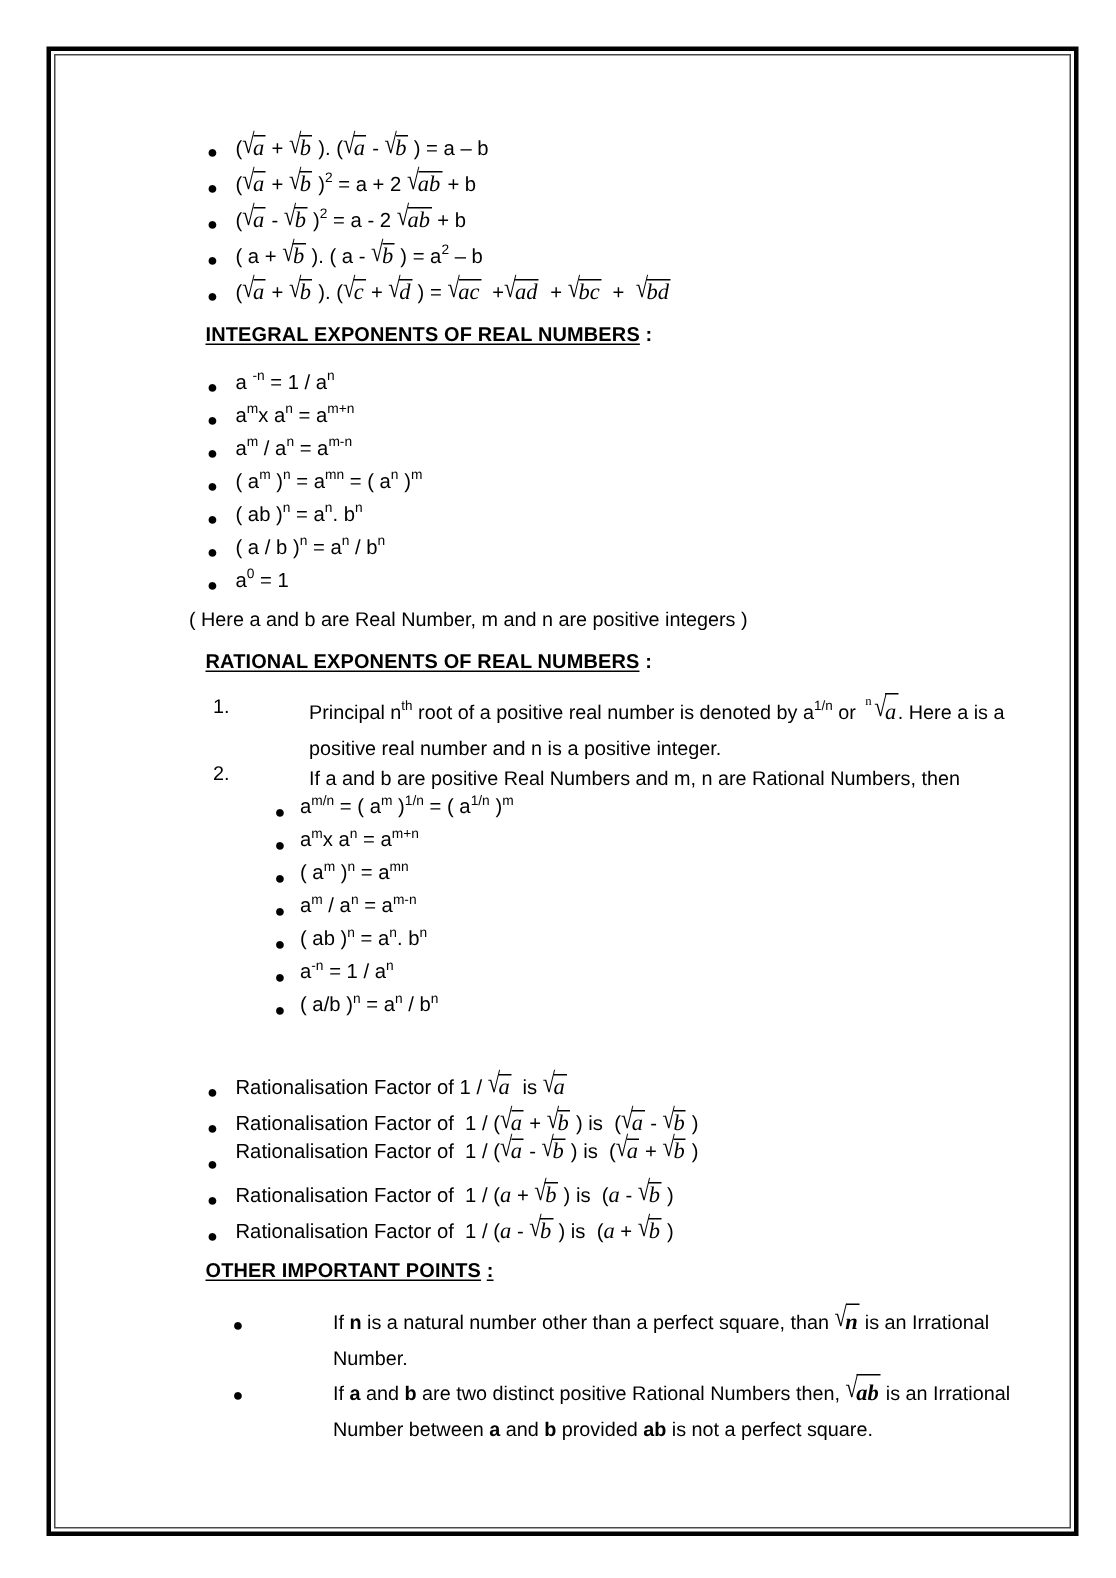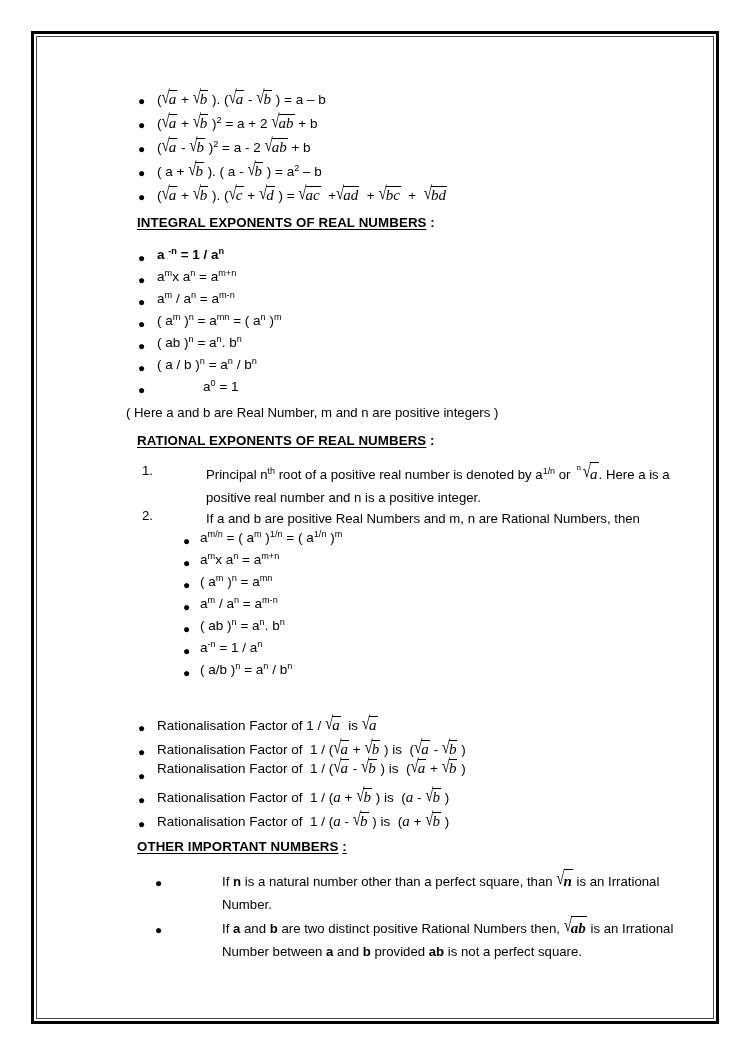--- a/index.html
+++ b/index.html
@@ -164,39 +164,39 @@
   <span class="bullet" style="left:138px; top:191px;"></span>
   <div class="row" style="left:157px; top:186px;">
     (<span class="rad"><span class="sign">√</span><span class="body"><span class="mi">a</span></span></span> + <span class="rad"><span class="sign">√</span><span class="body"><span class="mi">b</span></span></span> ). (<span class="rad"><span class="sign">√</span><span class="body"><span class="mi">c</span></span></span> + <span class="rad"><span class="sign">√</span><span class="body"><span class="mi">d</span></span></span> ) = <span class="rad"><span class="sign">√</span><span class="body"><span class="mi">ac</span></span></span>&nbsp; +<span class="rad"><span class="sign">√</span><span class="body"><span class="mi">ad</span></span></span>&nbsp; + <span class="rad"><span class="sign">√</span><span class="body"><span class="mi">bc</span></span></span>&nbsp; + &nbsp;<span class="rad"><span class="sign">√</span><span class="body"><span class="mi">bd</span></span></span>
   </div>
 
   <div class="section-heading" style="top:215px;">
     <span class="u">INTEGRAL EXPONENTS OF REAL NUMBERS</span><span class="colon"> </span><span class="colon">:</span>
   </div>
 
   <span class="bullet" style="left:138px; top:252px;"></span>
-  <div class="row" style="left:157px; top:247px;font-weight:bold;">a <sup class="e">-n</sup> = 1 / a<sup class="e">n</sup></div>
+  <div class="row" style="left:157px; top:247px;">a <sup class="e">-n</sup> = 1 / a<sup class="e">n</sup></div>
 
   <span class="bullet" style="left:138px; top:274px;"></span>
   <div class="row" style="left:157px; top:269px;">a<sup class="e">m</sup>x a<sup class="e">n</sup> = a<sup class="e">m+n</sup></div>
 
   <span class="bullet" style="left:138px; top:296px;"></span>
   <div class="row" style="left:157px; top:291px;">a<sup class="e">m</sup> / a<sup class="e">n</sup> = a<sup class="e">m-n</sup></div>
 
   <span class="bullet" style="left:138px; top:318px;"></span>
   <div class="row" style="left:157px; top:313px;">( a<sup class="e">m</sup> )<sup class="e">n</sup> = a<sup class="e">mn</sup> = ( a<sup class="e">n</sup> )<sup class="e">m</sup></div>
 
   <span class="bullet" style="left:138px; top:340px;"></span>
   <div class="row" style="left:157px; top:335px;">( ab )<sup class="e">n</sup> = a<sup class="e">n</sup>. b<sup class="e">n</sup></div>
 
   <span class="bullet" style="left:138px; top:362px;"></span>
   <div class="row" style="left:157px; top:357px;">( a / b )<sup class="e">n</sup> = a<sup class="e">n</sup> / b<sup class="e">n</sup></div>
 
   <span class="bullet" style="left:138px; top:384px;"></span>
-  <div class="row" style="left:157px; top:379px;margin-left:46px;">a<sup class="e">0</sup> = 1</div>
+  <div class="row" style="left:157px; top:379px;">a<sup class="e">0</sup> = 1</div>
 
   <div class="note-line" style="top:405px;">( Here a  and b are Real Number, m and n are positive integers  )</div>
 
   <div class="section-heading" style="top:433px;">
     <span class="u">RATIONAL EXPONENTS OF REAL NUMBERS</span><span class="colon"> </span><span class="colon">:</span>
   </div>
 
   <div class="num" style="left:142px; top:463px;">1.</div>
   <div class="para" style="left:158px; top:462px; width:480px;">
     Principal n<sup class="e">th</sup> root of a positive real number is denoted by a<sup class="e">1/n</sup> or &nbsp;<span class="rad indexed"><span class="idx">n</span><span class="sign">√</span><span class="body"><span class="mi">a</span></span></span>. Here a is a positive real number and n is a positive integer.
@@ -246,21 +246,21 @@
   <div class="row" style="left:157px; top:788px;">
     Rationalisation Factor of&nbsp; 1 / (<span class="mi">a</span> + <span class="rad"><span class="sign">√</span><span class="body"><span class="mi">b</span></span></span> ) is&nbsp; (<span class="mi">a</span> - <span class="rad"><span class="sign">√</span><span class="body"><span class="mi">b</span></span></span> )
   </div>
 
   <span class="bullet" style="left:138px; top:818px;"></span>
   <div class="row" style="left:157px; top:812px;">
     Rationalisation Factor of&nbsp; 1 / (<span class="mi">a</span> - <span class="rad"><span class="sign">√</span><span class="body"><span class="mi">b</span></span></span> ) is&nbsp; (<span class="mi">a</span> + <span class="rad"><span class="sign">√</span><span class="body"><span class="mi">b</span></span></span> )
   </div>
 
   <div class="section-heading" style="top:839px;">
-    <span class="u">OTHER IMPORTANT NUMBERS</span><span class="u colon"> </span><span class="u">:</span>
+    <span class="u">OTHER IMPORTANT POINTS</span><span class="u colon"> </span><span class="u">:</span>
   </div>
 
   <span class="bullet" style="left:155px; top:877px;"></span>
   <div class="para" style="left:174px; top:869px; width:460px;">
     If <b>n</b> is a natural number other than a perfect square, than <span class="rad"><span class="sign">√</span><span class="body"><span class="mib">n</span></span></span> is an Irrational Number.
   </div>
 
   <span class="bullet" style="left:155px; top:924px;"></span>
   <div class="para" style="left:174px; top:916px; width:470px;">
     If <b>a</b> and <b>b</b> are two distinct positive Rational Numbers then, <span class="rad"><span class="sign">√</span><span class="body"><span class="mib">ab</span></span></span> is an Irrational Number between <b>a</b> and <b>b</b> provided <b>ab</b> is not a perfect square.

